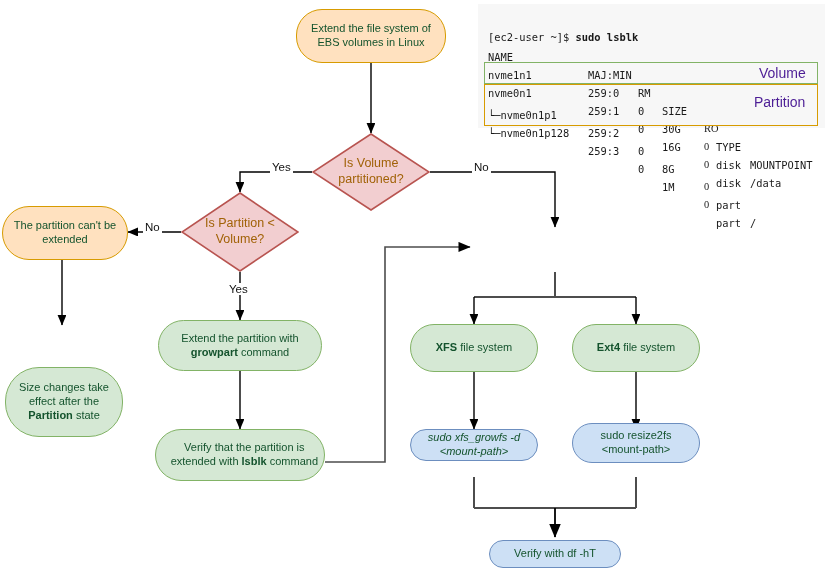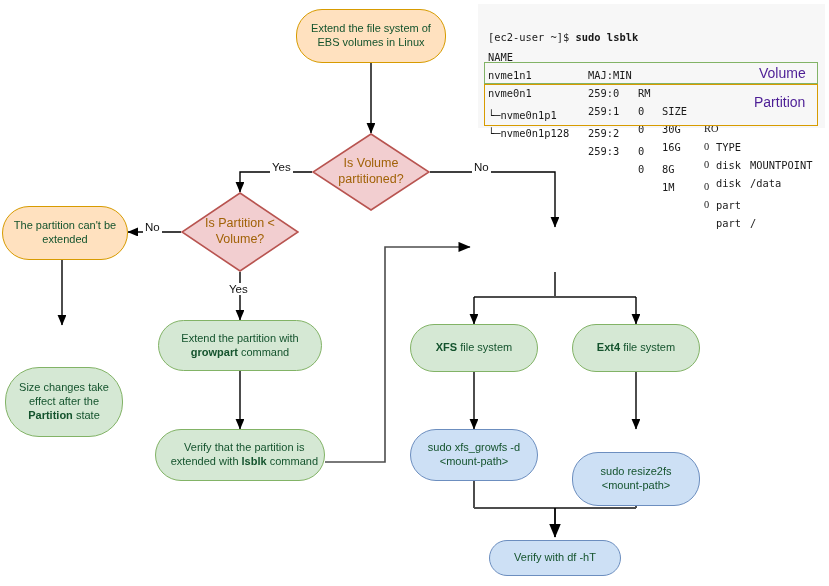--- a/index.html
+++ b/index.html
@@ -254,35 +254,35 @@
       <b>XFS</b><span> file system</span>
     </span>
   </div>
 
   <div class="node n-green" style="left:572px; top:324px; width:128px; height:48px;">
     <span class="lbl">
       <b>Ext4</b><span> file system</span>
     </span>
   </div>
 
-  <div class="node n-blue" style="left:410px; top:429px; width:128px; height:52px;">
+  <div class="node n-blue" style="left:410px; top:429px; width:128px; height:32px;font-style:italic;">
     <span class="lbl">
       <span>sudo xfs_growfs -d</span><br>
       <span>&lt;mount-path&gt;</span>
     </span>
   </div>
 
-  <div class="node n-blue" style="left:572px; top:452px; width:128px; height:54px;">
+  <div class="node n-blue" style="left:572px; top:423px; width:128px; height:40px;">
     <span class="lbl">
       <span>sudo resize2fs</span><br>
       <span>&lt;mount-path&gt;</span>
     </span>
   </div>
 
-  <div class="node n-blue" style="left:489px; top:540px; width:132px; height:36px;">
+  <div class="node n-blue" style="left:489px; top:540px; width:132px; height:28px;">
     <span class="lbl">Verify with df -hT</span>
   </div>
 
   <div class="elabel" style="left:270px; top:161px;">Yes</div>
   <div class="elabel" style="left:472px; top:161px;">No</div>
   <div class="elabel" style="left:143px; top:221px;">No</div>
   <div class="elabel" style="left:227px; top:283px;">Yes</div>
 
   <div id="terminal">
 

